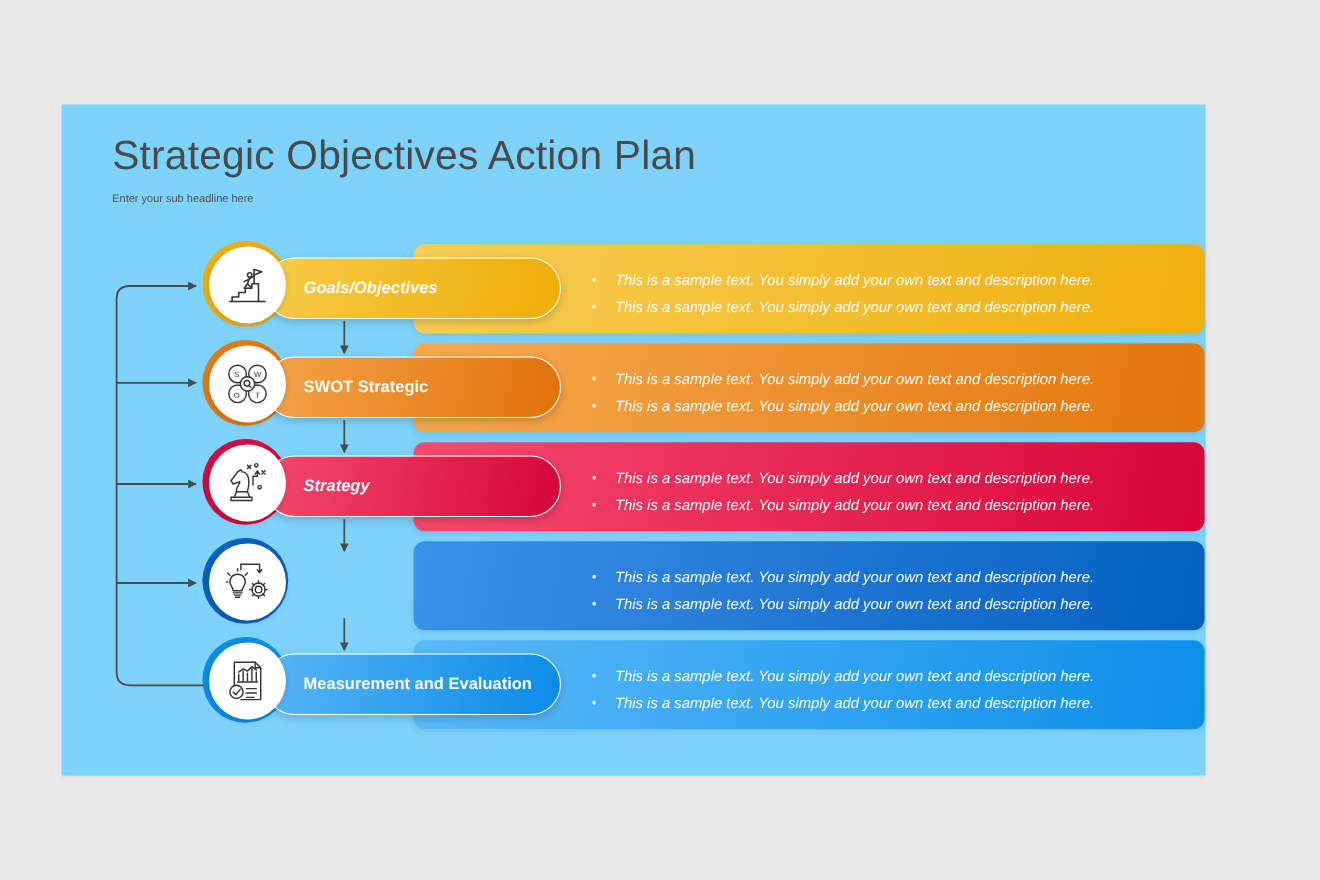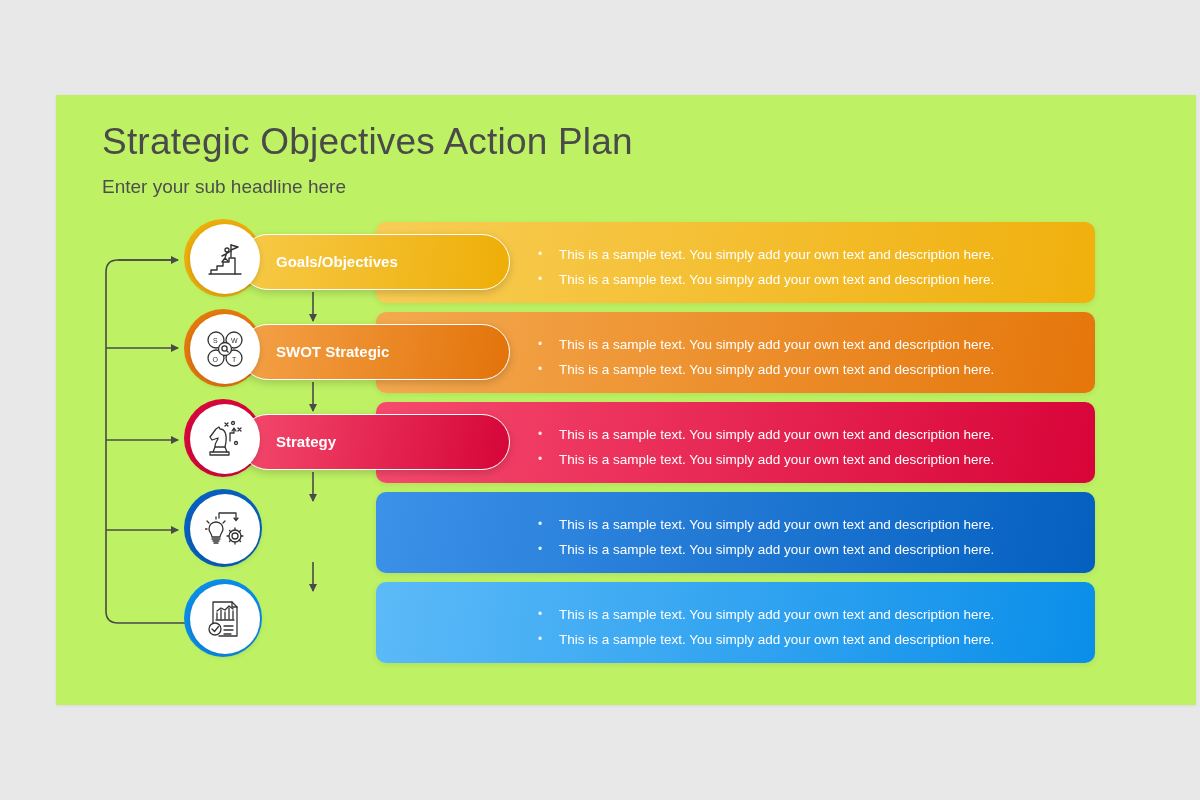--- a/index.html
+++ b/index.html
@@ -1,37 +1,37 @@
 <!DOCTYPE html>
 <html><head>
 <meta charset="utf-8">
 <style>
   html, body { margin:0; padding:0; }
   body {
     width:1200px; height:800px; background:#e9e8e9; position:relative; overflow:hidden;
     font-family: "Liberation Sans", sans-serif;
   }
   .slide {
-    position:absolute; left:56px; top:95px; width:1140px; height:610px;
-    background:#bef264; box-shadow:0 1px 3px rgba(0,0,0,0.06);
+    position:absolute; left:56px; top:95px; width:1040px; height:610px;
+    background:#7dd3fc; box-shadow:0 1px 3px rgba(0,0,0,0.06);
   }
   .title {
     position:absolute; left:46px; top:26px; font-size:37px; color:#4a4a4a;
     font-family:"Liberation Sans", sans-serif; letter-spacing:0.2px; white-space:nowrap;
   }
   .subtitle {
-    position:absolute; left:46px; top:81px; font-size:19px; color:#4e4e4e; white-space:nowrap;
+    position:absolute; left:46px; top:81px; font-size:10px; color:#4e4e4e; white-space:nowrap;
   }
   .connector { position:absolute; left:0; top:0; width:1088px; height:610px; pointer-events:none; }
   .row { position:absolute; left:0; width:1088px; height:90px; }
   .band {
     position:absolute; left:320px; top:32px; width:719px; height:81px; border-radius:10px;
     box-shadow:0 2px 6px rgba(0,0,0,0.08);
   }
-  .bullets { position:absolute; left:162px; top:20px; margin:0; padding:0; list-style:none; }
+  .bullets { position:absolute; left:162px; top:20px; margin:0; padding:0; list-style:none;font-style:italic; }
   .bullets li {
     position:relative; color:#ffffff; font-size:13.5px; line-height:25px; padding-left:21px; white-space:nowrap;
   }
   .bullets li::before {
     content:"\2022"; position:absolute; left:0; top:0; color:rgba(255,255,255,0.85); font-size:12px;
   }
   .pill {
     position:absolute; left:184px; top:44px; width:270px; height:56px; border-radius:29px;
     border:1.6px solid #ffffff; box-sizing:border-box;
     box-shadow:0 3px 8px rgba(0,0,0,0.18);
@@ -75,21 +75,21 @@
   </svg>
 
   <div class="row" style="top:95px;">
     <div class="band" style="background:linear-gradient(100deg,#f8cd55,#f0b00d);">
       <ul class="bullets">
         <li>This is a sample text. You simply add your own text and description here.</li>
         <li>This is a sample text. You simply add your own text and description here.</li>
       </ul>
     </div>
     <div class="ring" style="background:#eeae0c;"></div>
-    <div class="pill" style="background:linear-gradient(100deg,#f7ca48,#eeae07);">
+    <div class="pill" style="background:linear-gradient(100deg,#f7ca48,#eeae07);font-style:italic;">
       <span class="pill-label">Goals/Objectives</span>
     </div>
     <div class="disc"></div>
     <svg class="icon" viewBox="0 0 40 40" fill="none" stroke="#333" stroke-width="1.4" stroke-linejoin="round" stroke-linecap="round">
       <path d="M4 35 H36"></path>
       <path d="M6 35 V31 H12 V27 H18 V23 H24 V19 H30 V35"></path>
       <path d="M26 6 V18"></path>
       <path d="M26 6 L33 8 L26 11"></path>
       <circle cx="22" cy="11" r="2"></circle>
       <path d="M22 13 L20 19 L17 23 M20 19 L23 22 M21 15 L26 12 M21 15 L17 17"></path>
@@ -124,21 +124,21 @@
   </div>
 
   <div class="row" style="top:275px;">
     <div class="band" style="background:linear-gradient(100deg,#f64a6e,#d80439);">
       <ul class="bullets">
         <li>This is a sample text. You simply add your own text and description here.</li>
         <li>This is a sample text. You simply add your own text and description here.</li>
       </ul>
     </div>
     <div class="ring" style="background:#d8073c;"></div>
-    <div class="pill" style="background:linear-gradient(100deg,#f44a6c,#d60539);">
+    <div class="pill" style="background:linear-gradient(100deg,#f44a6c,#d60539);font-style:italic;">
       <span class="pill-label">Strategy</span>
     </div>
     <div class="disc"></div>
     <svg class="icon" viewBox="0 0 40 40" fill="none" stroke="#333" stroke-width="1.3" stroke-linejoin="round" stroke-linecap="round">
       <path d="M5 36 H24 V33 H5 Z"></path>
       <path d="M8 33 L10 28 H20 L22 33"></path>
       <path d="M10 28 C9 24 13 22 13 19 L7 21 L5 18 L11 10 L14 8 L15 10 C20 10 23 16 20 28"></path>
       <path d="M25 22 V14 H29 V10 M27 12 L29 9 L31 12"></path>
       <path d="M20 4 L23 7 M23 4 L20 7"></path>
       <circle cx="28" cy="4" r="1.5"></circle>
@@ -168,20 +168,23 @@
   </div>
 
   <div class="row" style="top:455px;">
     <div class="band" style="background:linear-gradient(100deg,#5cbaf8,#0a8ee9);">
       <ul class="bullets">
         <li>This is a sample text. You simply add your own text and description here.</li>
         <li>This is a sample text. You simply add your own text and description here.</li>
       </ul>
     </div>
     <div class="ring" style="background:#0b8de8;"></div>
+    <div class="pill" style="background:linear-gradient(100deg,#58b6f6,#0a8ae6);">
+      <span class="pill-label">Measurement and Evaluation</span>
+    </div>
     <div class="disc"></div>
     <svg class="icon" viewBox="0 0 40 40" fill="none" stroke="#333" stroke-width="1.3" stroke-linejoin="round" stroke-linecap="round">
       <path d="M8 24 V3 H27 L32 8 V37 H14"></path>
       <path d="M27 3 V8 H32"></path>
       <path d="M12 20 V14 M16 20 V11 M20 20 V13 M24 20 V9 M28 20 V12"></path>
       <path d="M12 12 L16 9 L20 11 L24 7 L28 10"></path>
       <path d="M11 21 H29"></path>
       <circle cx="10" cy="30" r="6" fill="#fff"></circle>
       <path d="M7 30 L9.5 32.5 L13.5 27.5"></path>
       <path d="M19 27 H28 M19 31 H28 M19 35 H26"></path>

